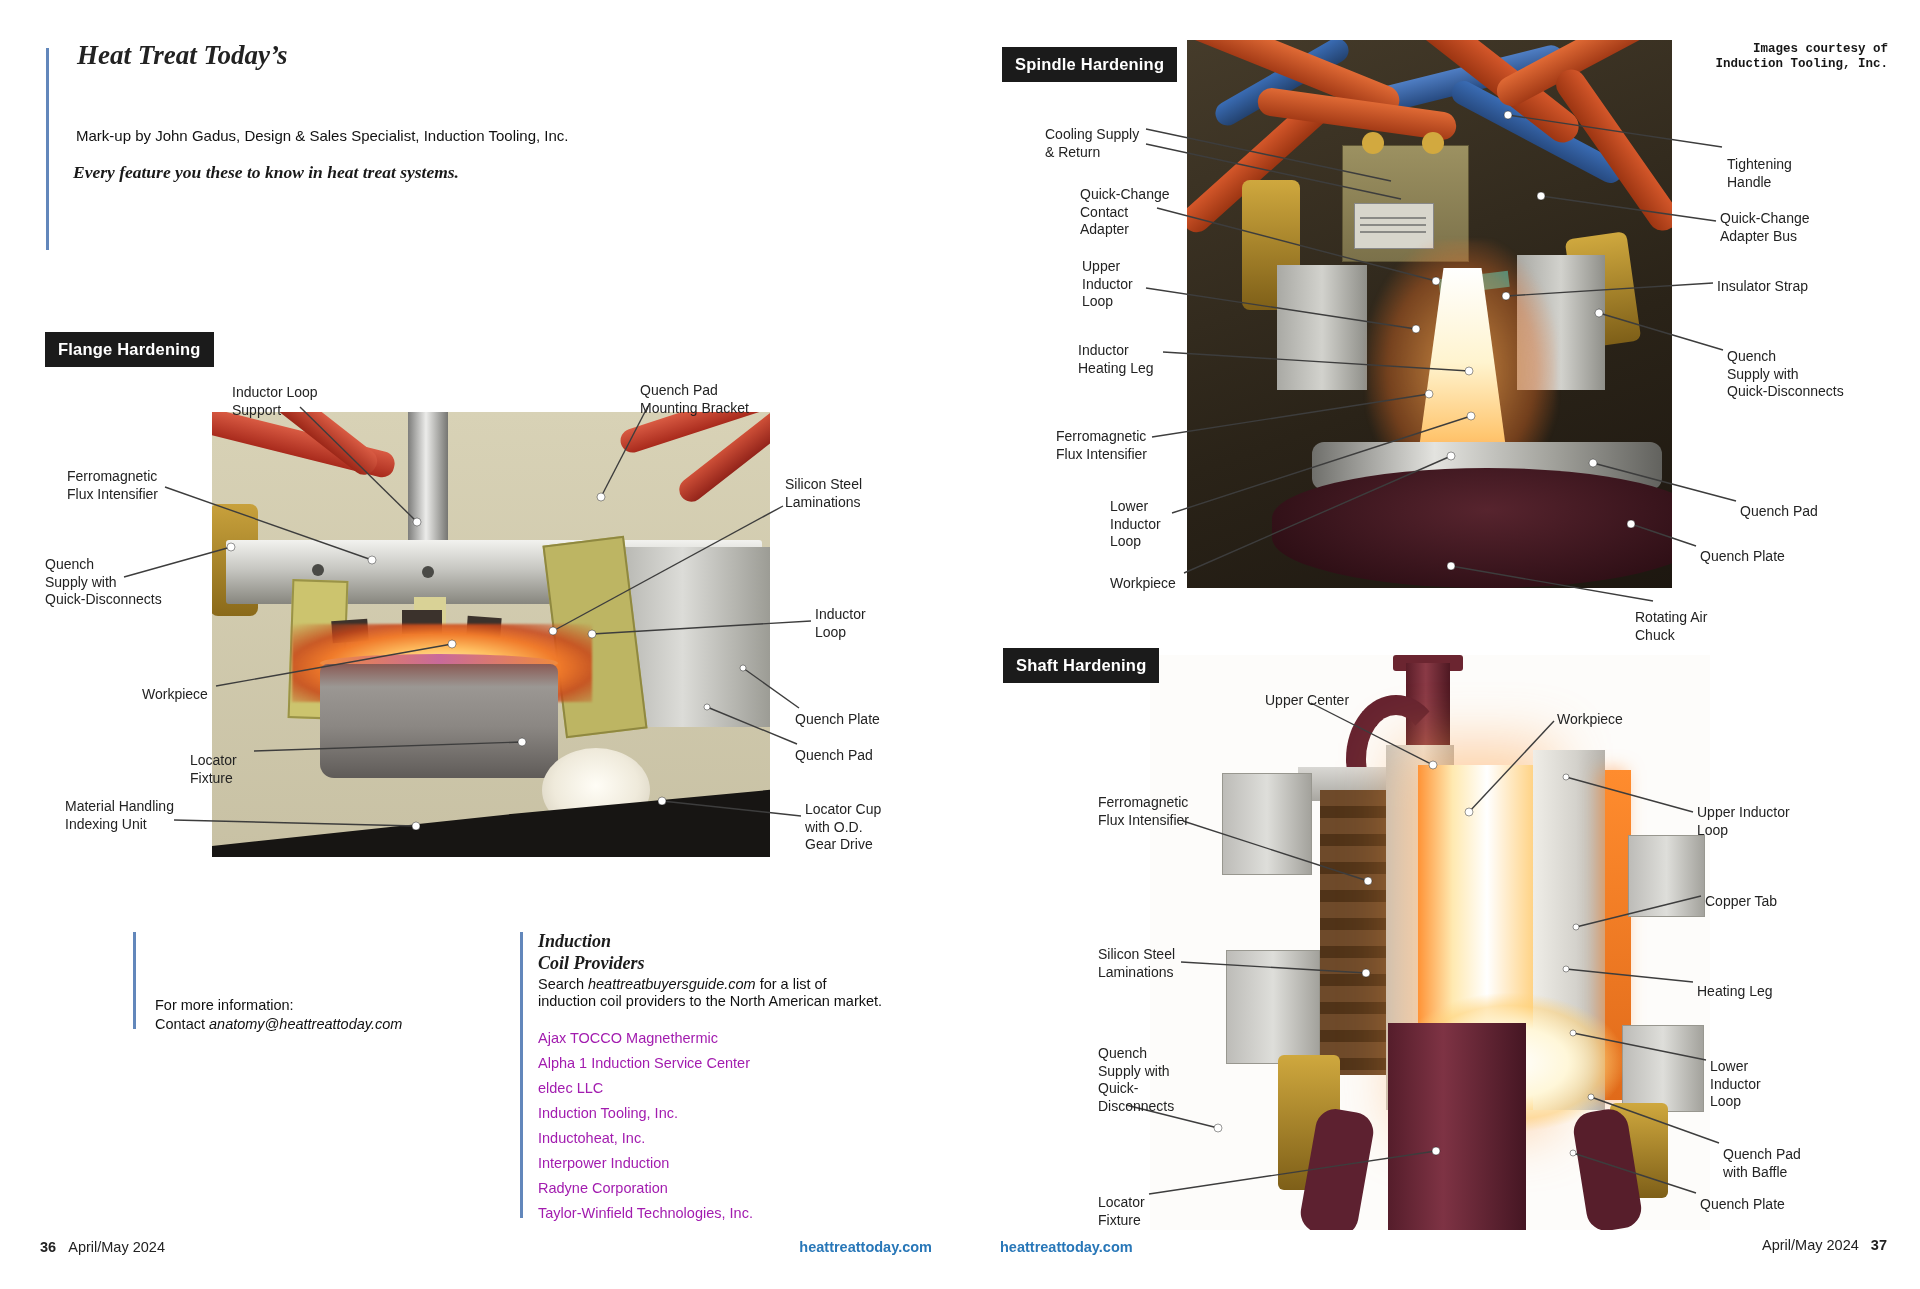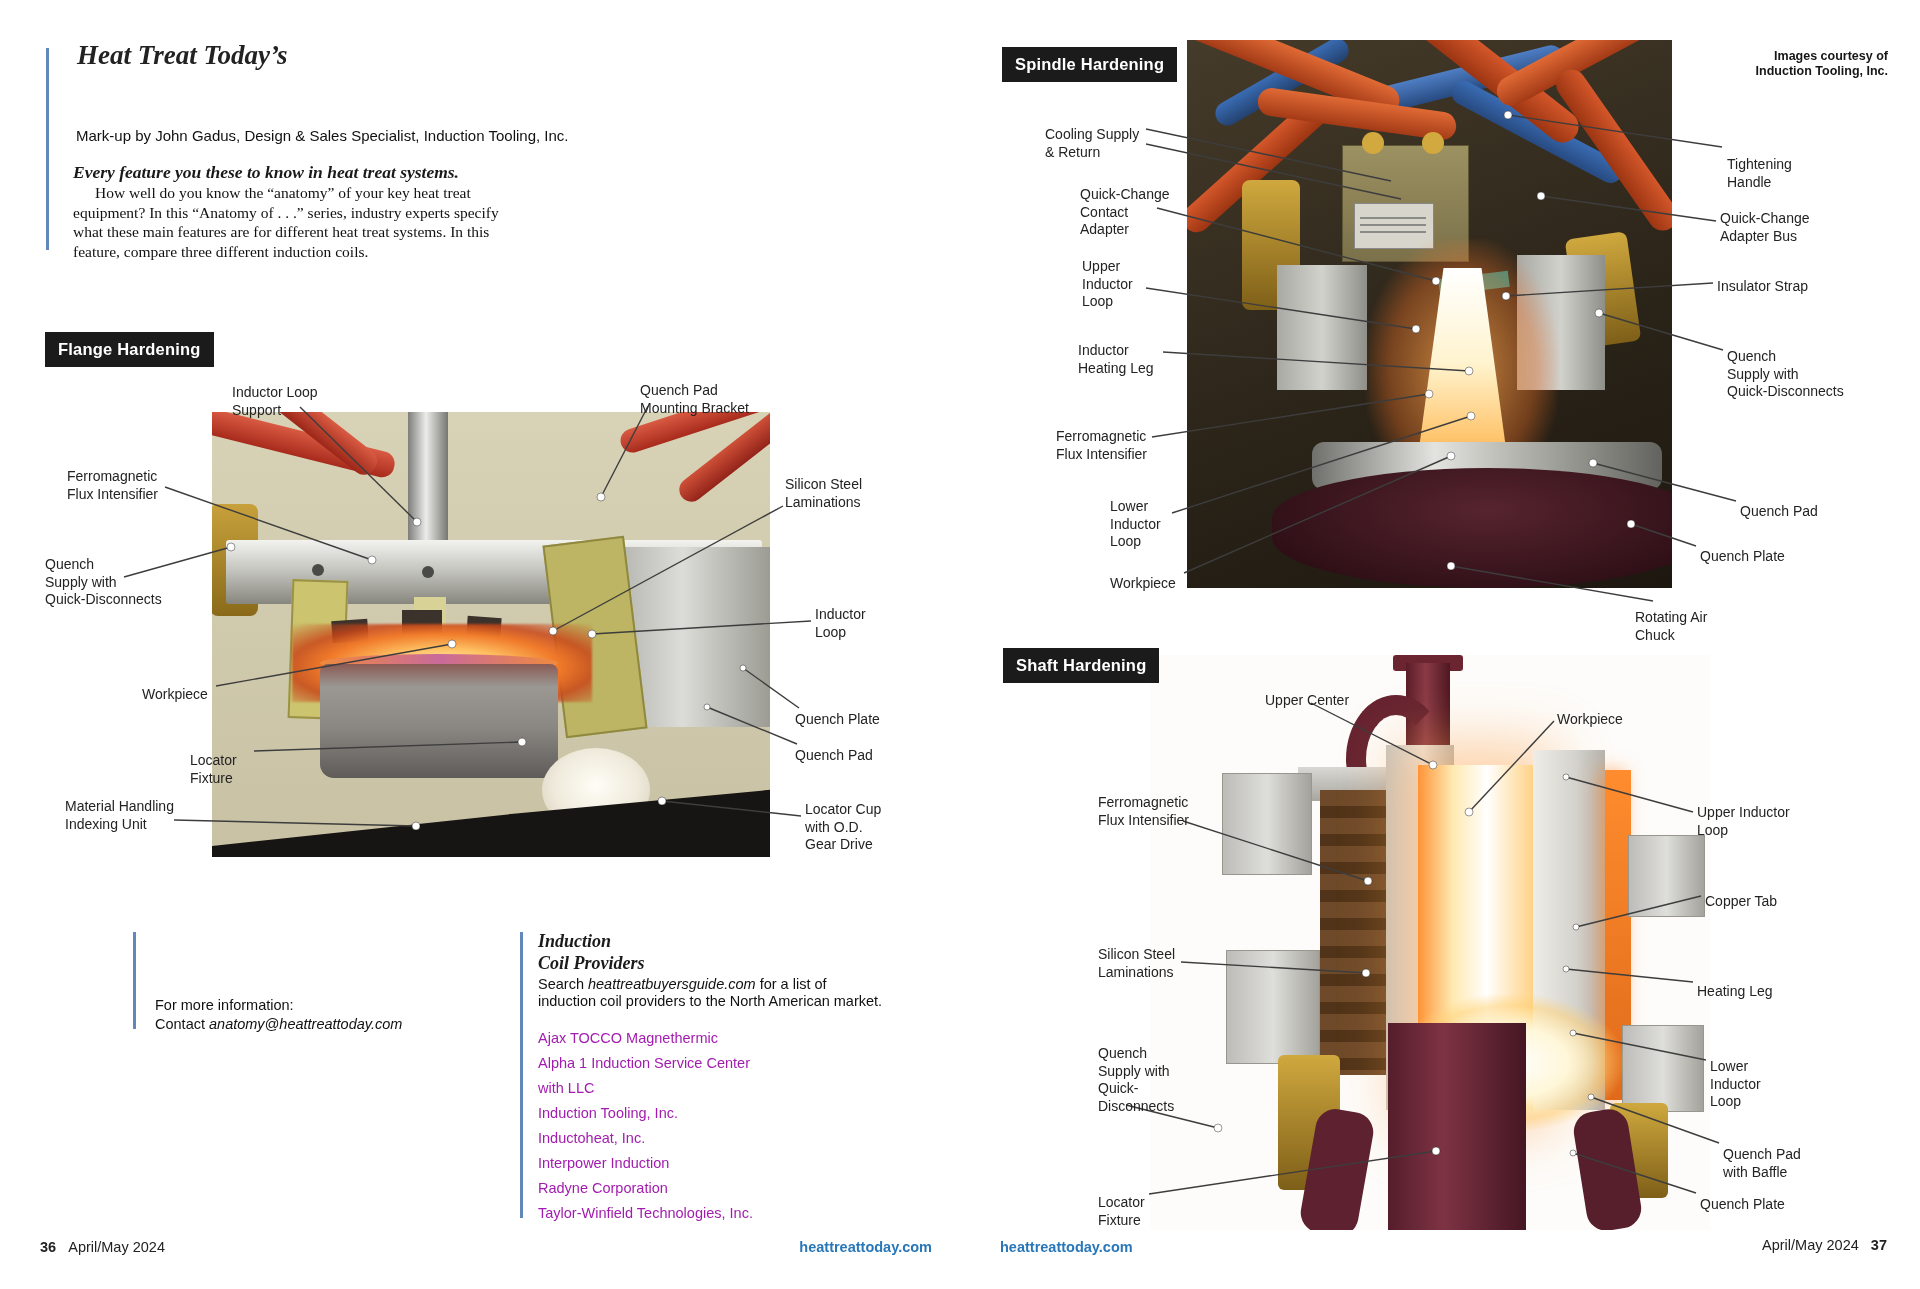--- a/index.html
+++ b/index.html
@@ -38,21 +38,20 @@
 </style>
 </head>
 <body>
 
 <div id="spread">
 
   <div class="vrule" style="left:46px;top:48px;height:202px;"></div>
   <div class="kicker" style="left:77px;top:42px;">Heat Treat Today’s</div>
   <div class="byline" style="left:76px;top:127px;">Mark-up by John Gadus, Design &amp; Sales Specialist, Induction Tooling, Inc.</div>
   <div class="standfirst" style="left:73px;top:162px;">Every feature you these to know in heat treat systems.</div>
-  <p class="intro" style="left:73px;top:183px;">How well do you know the “anatomy” of your key heat treat equipment? In this “Anatomy of . . .” series, industry experts specify what these main features are for different heat treat systems. In this feature, compare three different induction coils.</p>
 
   <div class="secbox" style="left:45px;top:332px;">Flange Hardening</div>
   <div class="secbox" style="left:1002px;top:47px;">Spindle Hardening</div>
   <div class="secbox" style="left:1003px;top:648px;">Shaft Hardening</div>
 
   <div class="photo" style="left:212px;top:412px;width:558px;height:445px;background:linear-gradient(180deg,#d8d2b6,#c8c1a4);">
     <div class="part" style="left:-15px;top:18px;width:200px;height:26px;border-radius:12px;background:linear-gradient(180deg,#d95b43,#a82a1c);transform:rotate(14deg);"></div>
     <div class="part" style="left:10px;top:-8px;width:170px;height:26px;border-radius:12px;background:linear-gradient(180deg,#d95b43,#9c2718);transform:rotate(38deg);"></div>
     <div class="part" style="left:405px;top:-6px;width:170px;height:24px;border-radius:12px;background:linear-gradient(180deg,#d95b43,#a82a1c);transform:rotate(-18deg);"></div>
     <div class="part" style="left:455px;top:30px;width:140px;height:24px;border-radius:12px;background:linear-gradient(180deg,#cf5038,#93241a);transform:rotate(-38deg);"></div>
@@ -280,39 +279,39 @@
 Loop</div>
   <div class="lbl" style="left:1705px;top:885px;">Copper Tab</div>
   <div class="lbl" style="left:1697px;top:975px;">Heating Leg</div>
   <div class="lbl" style="left:1710px;top:1050px;">Lower
 Inductor
 Loop</div>
   <div class="lbl" style="left:1723px;top:1138px;">Quench Pad
 with Baffle</div>
   <div class="lbl" style="left:1700px;top:1188px;">Quench Plate</div>
 
-  <div class="credit" style="right:32px;top:49px;">Images courtesy of
+  <div class="credit" style="right:32px;top:42px;font-family:Liberation Mono, monospace;">Images courtesy of
 Induction Tooling, Inc.</div>
 
   <div class="vrule" style="left:133px;top:932px;height:97px;"></div>
   <div class="plain" style="left:155px;top:996px;">For more information:</div>
   <div class="plain" style="left:155px;top:1015px;">
     <span>Contact </span><span class="em">anatomy@heattreattoday.com</span>
   </div>
 
   <div class="vrule" style="left:520px;top:932px;height:286px;"></div>
   <div class="providers-h" style="left:538px;top:930px;">Induction
 Coil Providers</div>
   <div class="blurb" style="left:538px;top:976px;">
     <span>Search </span><span class="em">heattreatbuyersguide.com</span><span> for a list of induction coil providers to the North American market.</span>
   </div>
   <div class="abs" style="left:538px;top:1029px;z-index:4;">
     <div class="provider">Ajax TOCCO Magnethermic</div>
     <div class="provider">Alpha 1 Induction Service Center</div>
-    <div class="provider">with LLC</div>
+    <div class="provider">eldec LLC</div>
     <div class="provider">Induction Tooling, Inc.</div>
     <div class="provider">Inductoheat, Inc.</div>
     <div class="provider">Interpower Induction</div>
     <div class="provider">Radyne Corporation</div>
     <div class="provider">Taylor-Winfield Technologies, Inc.</div>
   </div>
 
   <div class="footer" style="left:40px;top:1240px;">
     <span>36</span>&nbsp;&nbsp;&nbsp;<span class="issue">April/May 2024</span>
   </div>

